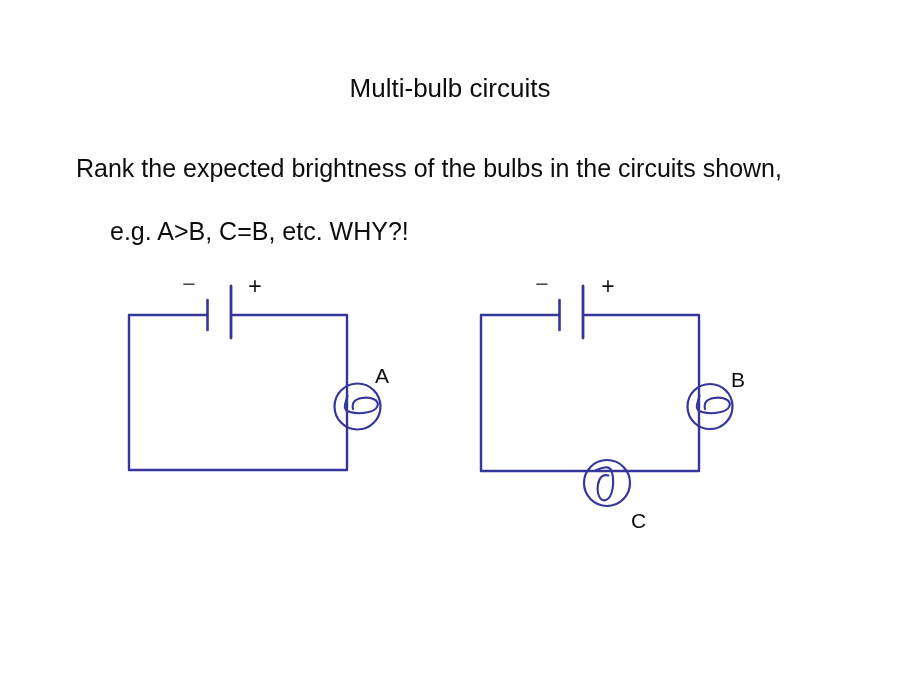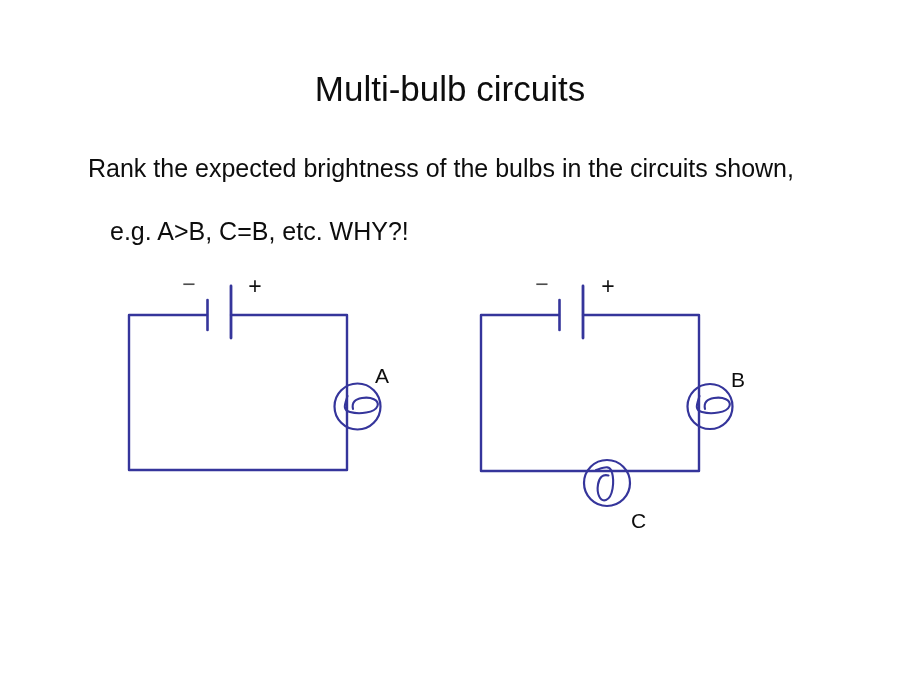--- a/index.html
+++ b/index.html
@@ -15,40 +15,40 @@
     overflow: hidden;
     font-family: "Liberation Sans", sans-serif;
     color: #0d0d0d;
   }
   .slide-title {
     position: absolute;
     top: 71px;
     left: 0;
     width: 900px;
     text-align: center;
-    font-size: 35px;
+    font-size: 26px;
     line-height: 35px;
     font-weight: 400;
     color: #0d0d0d;
     white-space: nowrap;
   }
   .prompt {
     position: absolute;
     top: 153px;
     left: 76px;
     font-size: 25px;
     line-height: 30px;
     font-weight: 400;
     color: #0d0d0d;
   }
   .prompt .line2 {
     margin-left: 34px;
     margin-top: 33px;
   }
-  .prompt div { white-space: nowrap; margin-left: 12px; }
+  .prompt div { white-space: nowrap; }
   .diagram-layer {
     position: absolute;
     left: 0;
     top: 0;
     width: 900px;
     height: 675px;
   }
   svg text {
     font-family: "Liberation Sans", sans-serif;
   }

